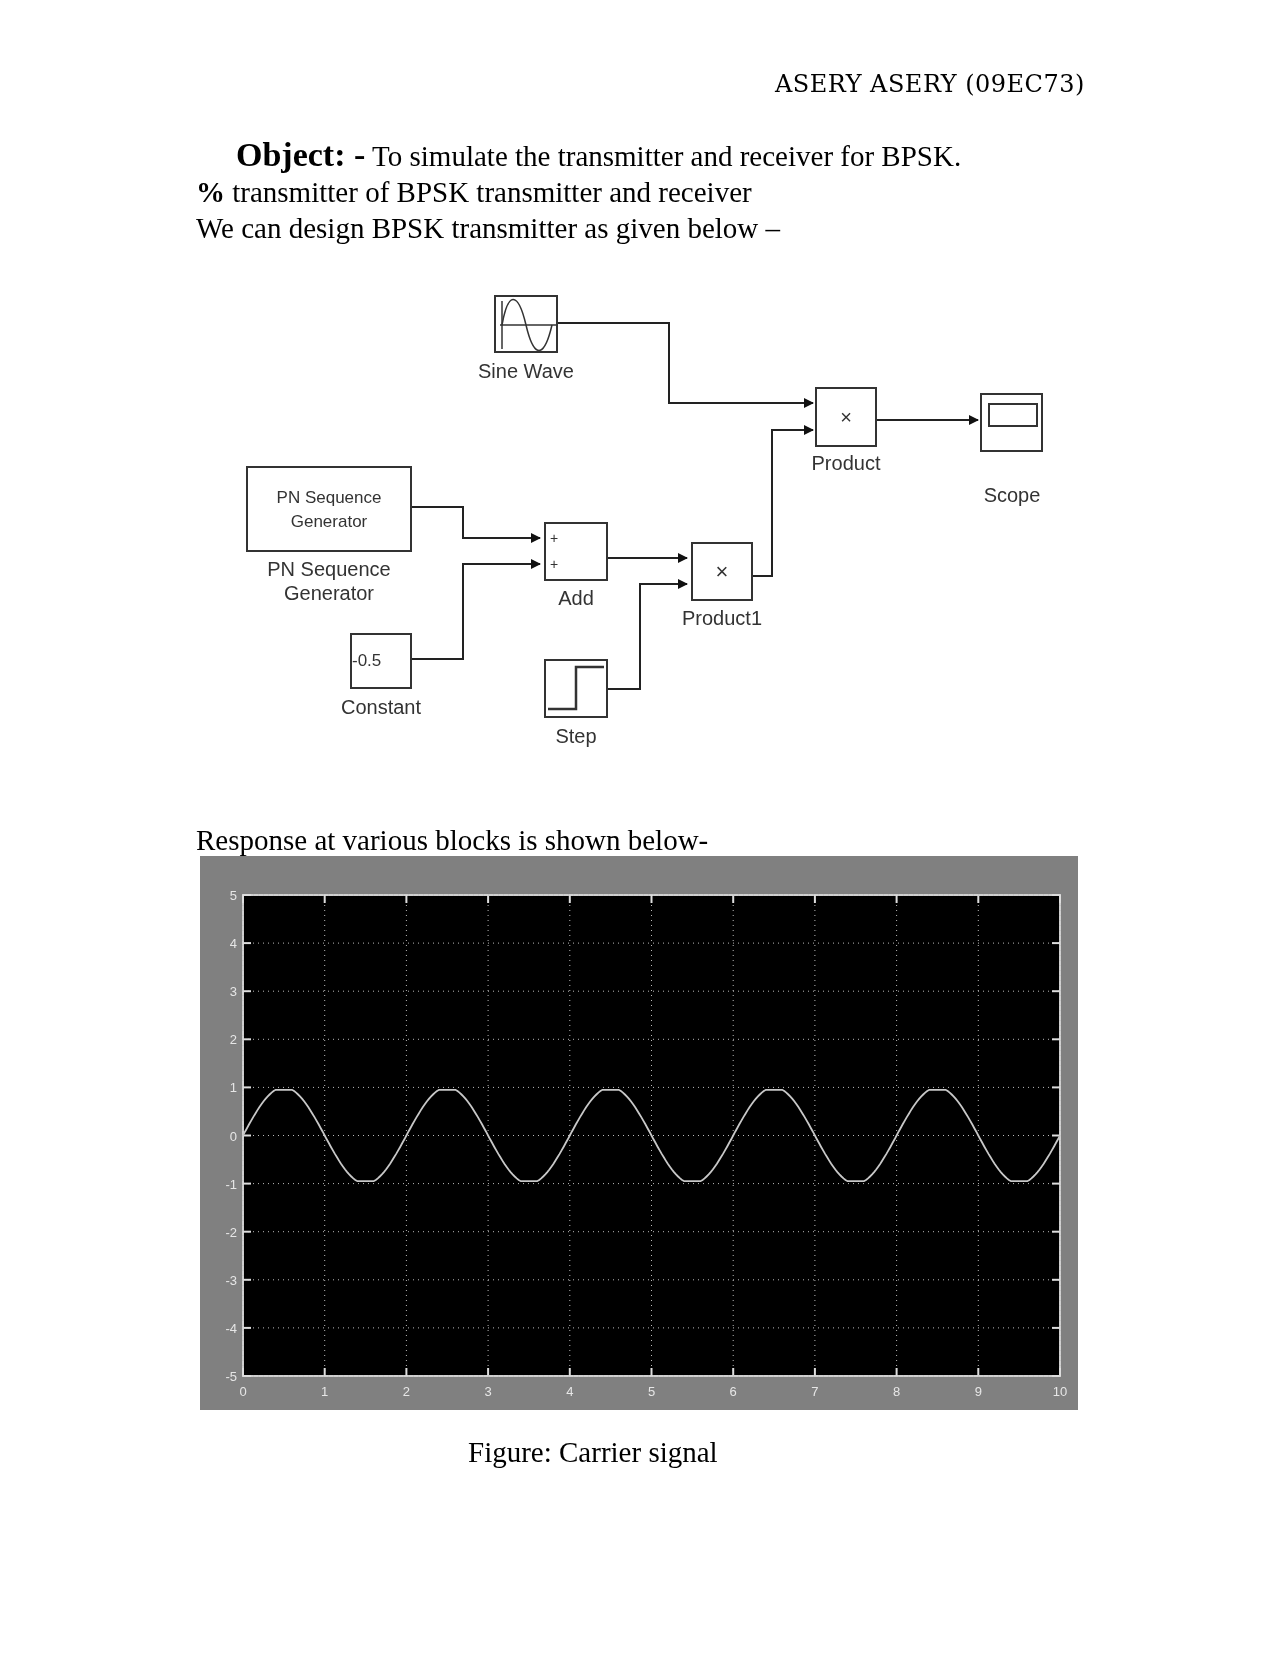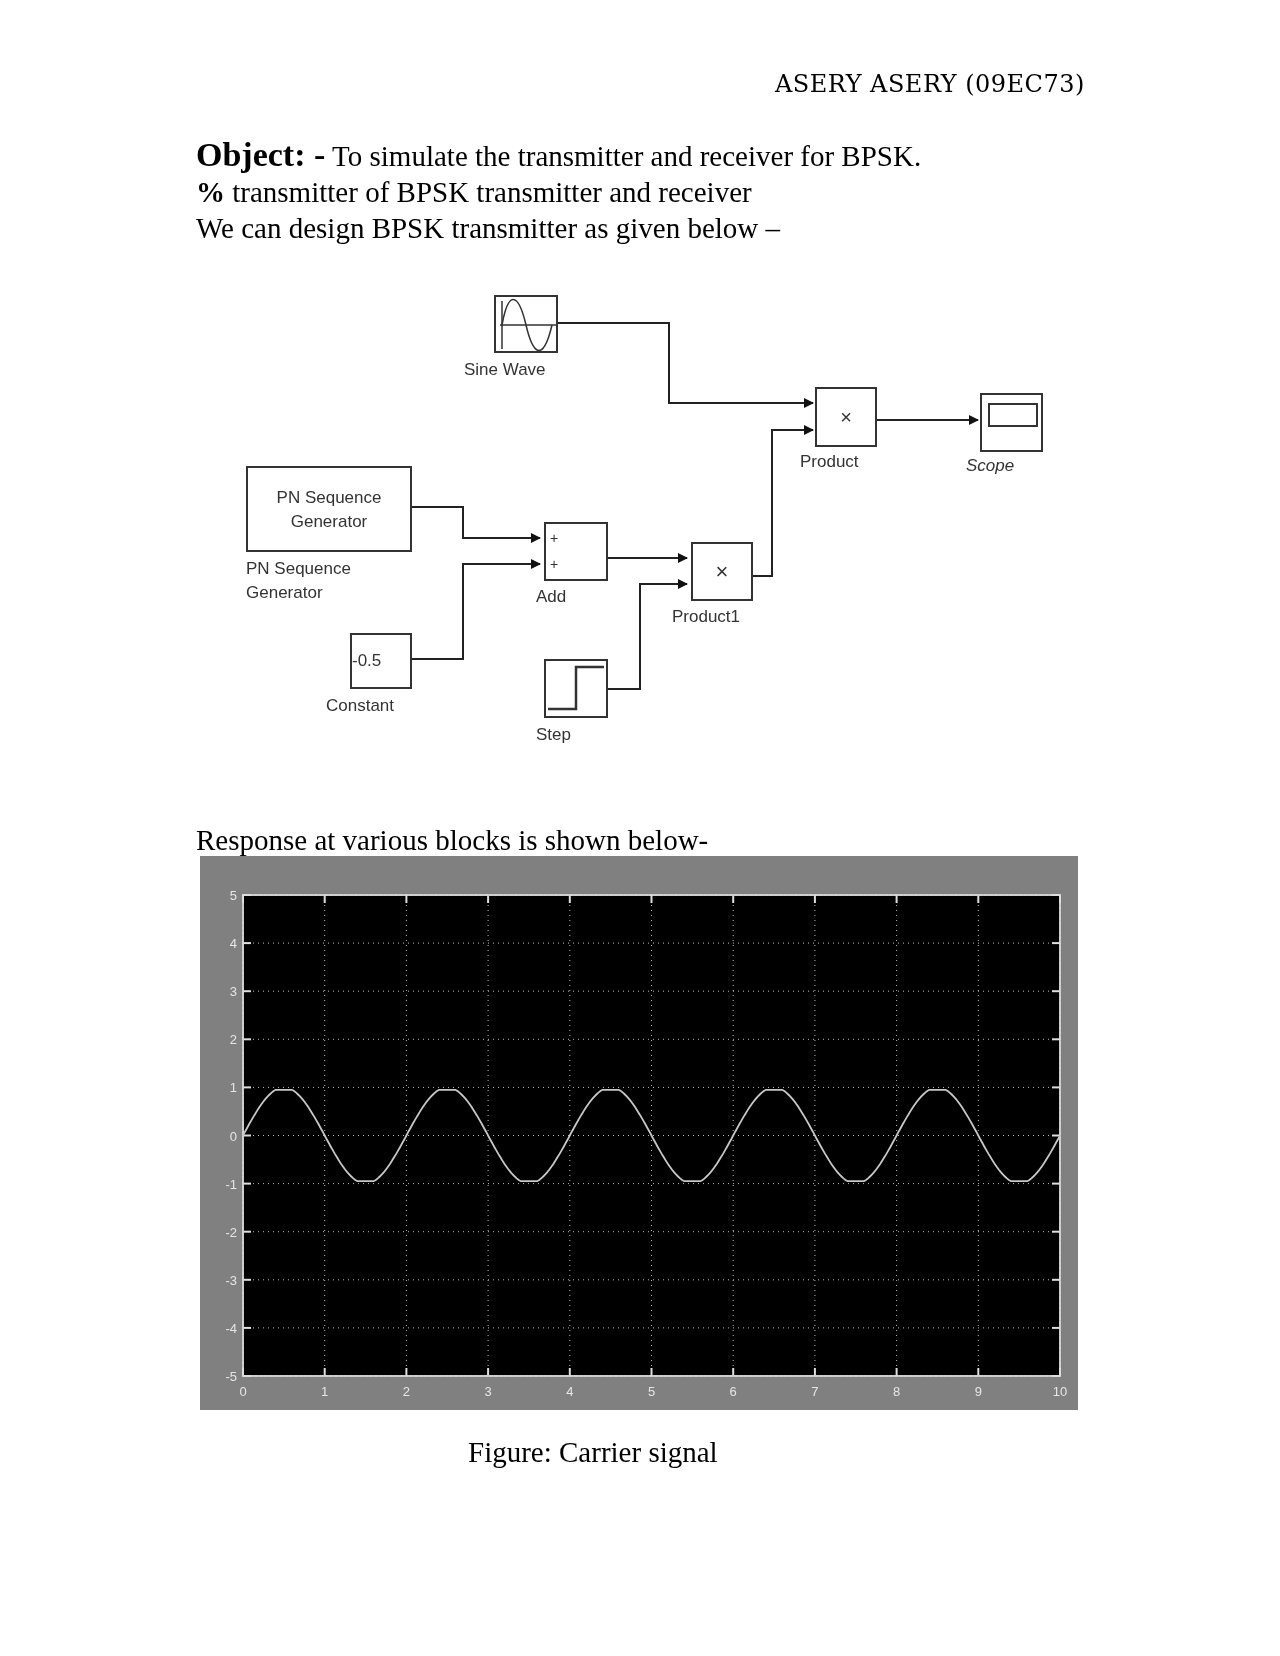--- a/index.html
+++ b/index.html
@@ -2,31 +2,31 @@
 <html><head>
 <meta charset="utf-8">
 <style>
   html, body { margin:0; padding:0; background:#ffffff; }
   body { width:1280px; height:1656px; position:relative; overflow:hidden; font-family:"Liberation Serif", serif; color:#000; }
   .abs { position:absolute; }
   .header { left:775px; top:70px; font-size:24px; font-family:"DejaVu Serif", serif; letter-spacing:0.5px; }
   .line { left:196px; font-size:29px; white-space:nowrap; }
   .bold { font-weight:bold; }
   .blk { position:absolute; border:2px solid #333; background:#fff; box-sizing:border-box; font-family:"Liberation Sans", sans-serif; color:#333; }
-  .lbl { position:absolute; font-family:"Liberation Sans", sans-serif; font-size:17px; color:#333; text-align:left; white-space:nowrap; }
+  .lbl { position:absolute; font-family:"Liberation Sans", sans-serif; font-size:20px; color:#333; text-align:center; white-space:nowrap; }
   .panel { left:200px; top:856px; width:878px; height:554px; background:#808080; }
   .caption { left:468px; top:1436px; font-size:29px; }
 </style>
 </head>
 <body>
 
 <div class="abs header">ASERY ASERY (09EC73)</div>
 
 <div class="abs line" style="top:136px;">
-  <span class="bold" style="font-size:34px;">Object: -</span><span> To simulate the transmitter and receiver for BPSK.</span>
+  <span class="bold" style="font-size:34px;margin-left:40px;">Object: -</span><span> To simulate the transmitter and receiver for BPSK.</span>
 </div>
 <div class="abs line" style="top:176px;">
   <span class="bold">%</span><span> transmitter of BPSK transmitter and receiver</span>
 </div>
 <div class="abs line" style="top:212px;">We can design BPSK transmitter as given below –</div>
 
 <svg class="abs" style="left:0;top:0;" width="1280" height="800">
   <defs>
     <marker id="arr" markerWidth="10" markerHeight="10" refX="9" refY="5" orient="auto" markerUnits="userSpaceOnUse">
       <path d="M0,0 L10,5 L0,10 z" fill="#111"></path>
@@ -60,21 +60,21 @@
 <div class="lbl" style="left:464px;top:360px;width:124px;">Sine Wave</div>
 
 <div class="blk" style="left:815px;top:387px;width:62px;height:60px;text-align:center;line-height:56px;font-size:20px;">
   <span>×</span>
 </div>
 <div class="lbl" style="left:800px;top:452px;width:92px;">Product</div>
 
 <div class="blk" style="left:980px;top:393px;width:63px;height:59px;">
   <div style="position:absolute;left:6px;top:8px;width:46px;height:20px;border:2px solid #333;"></div>
 </div>
-<div class="lbl" style="left:966px;top:456px;width:92px;font-style:italic;">Scope</div>
+<div class="lbl" style="left:966px;top:484px;width:92px;">Scope</div>
 
 <div class="blk" style="left:246px;top:466px;width:166px;height:86px;text-align:center;font-size:17px;padding-top:18px;line-height:24px;">
   <div>PN Sequence</div>
   <div>Generator</div>
 </div>
 <div class="lbl" style="left:246px;top:557px;width:166px;line-height:24px;">
   <div>PN Sequence</div>
   <div>Generator</div>
 </div>
 

